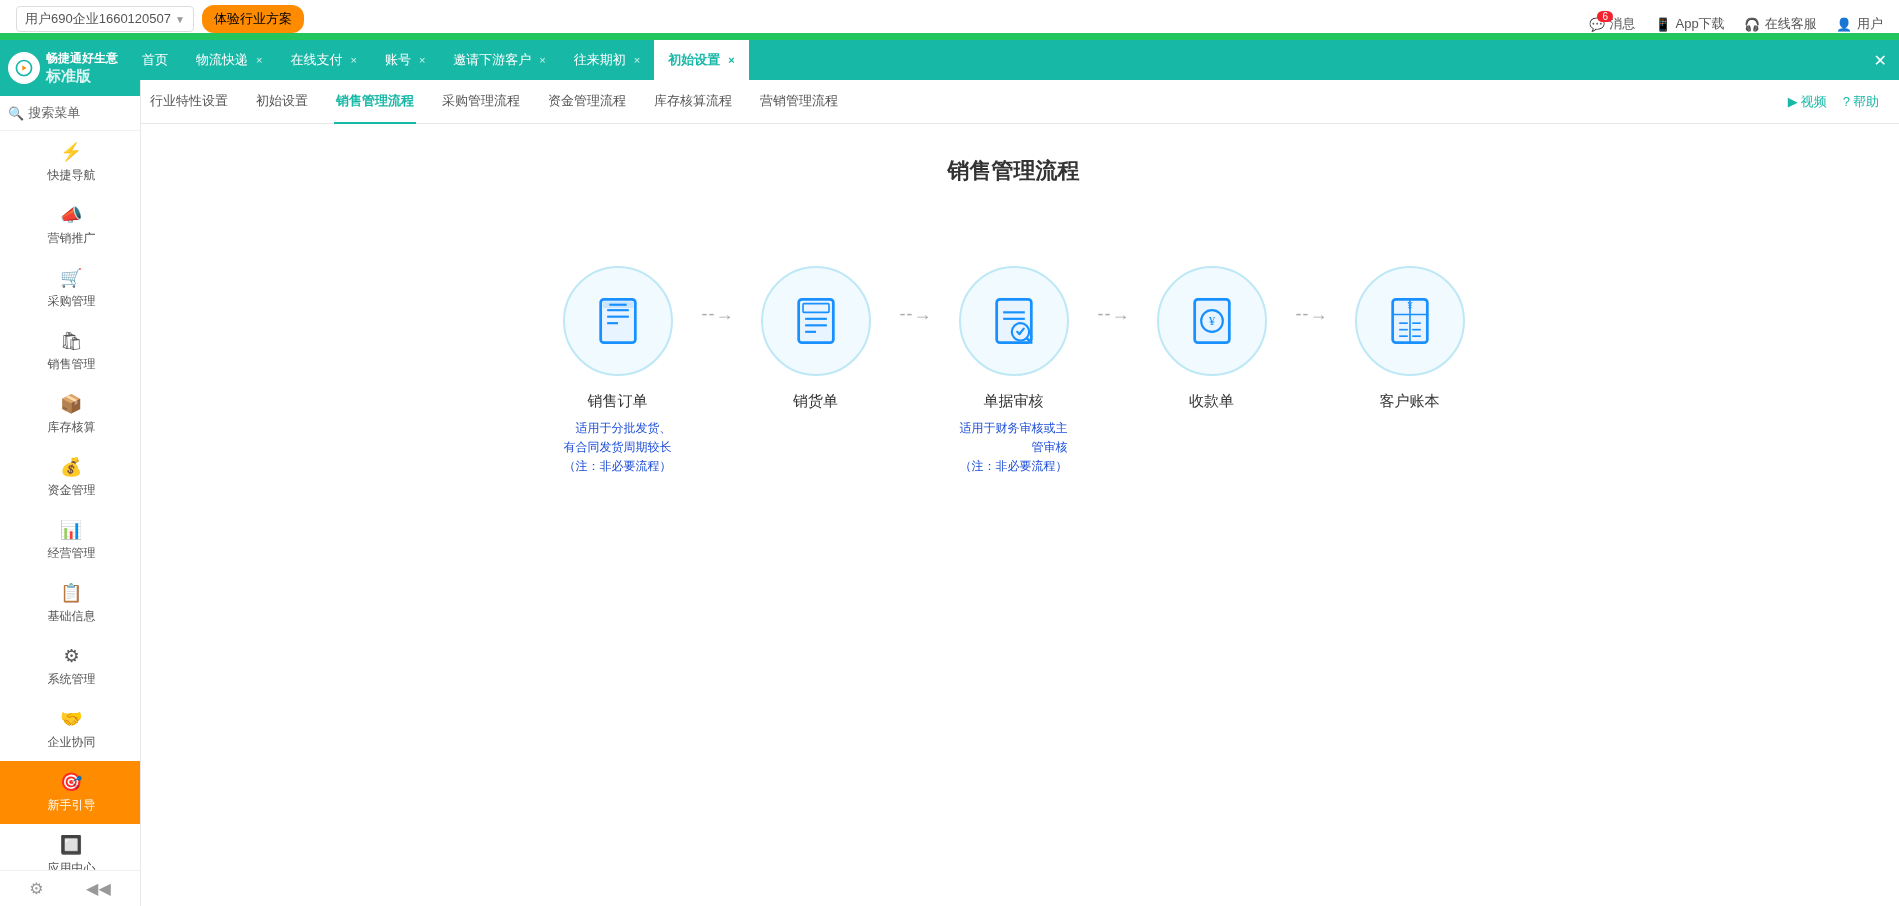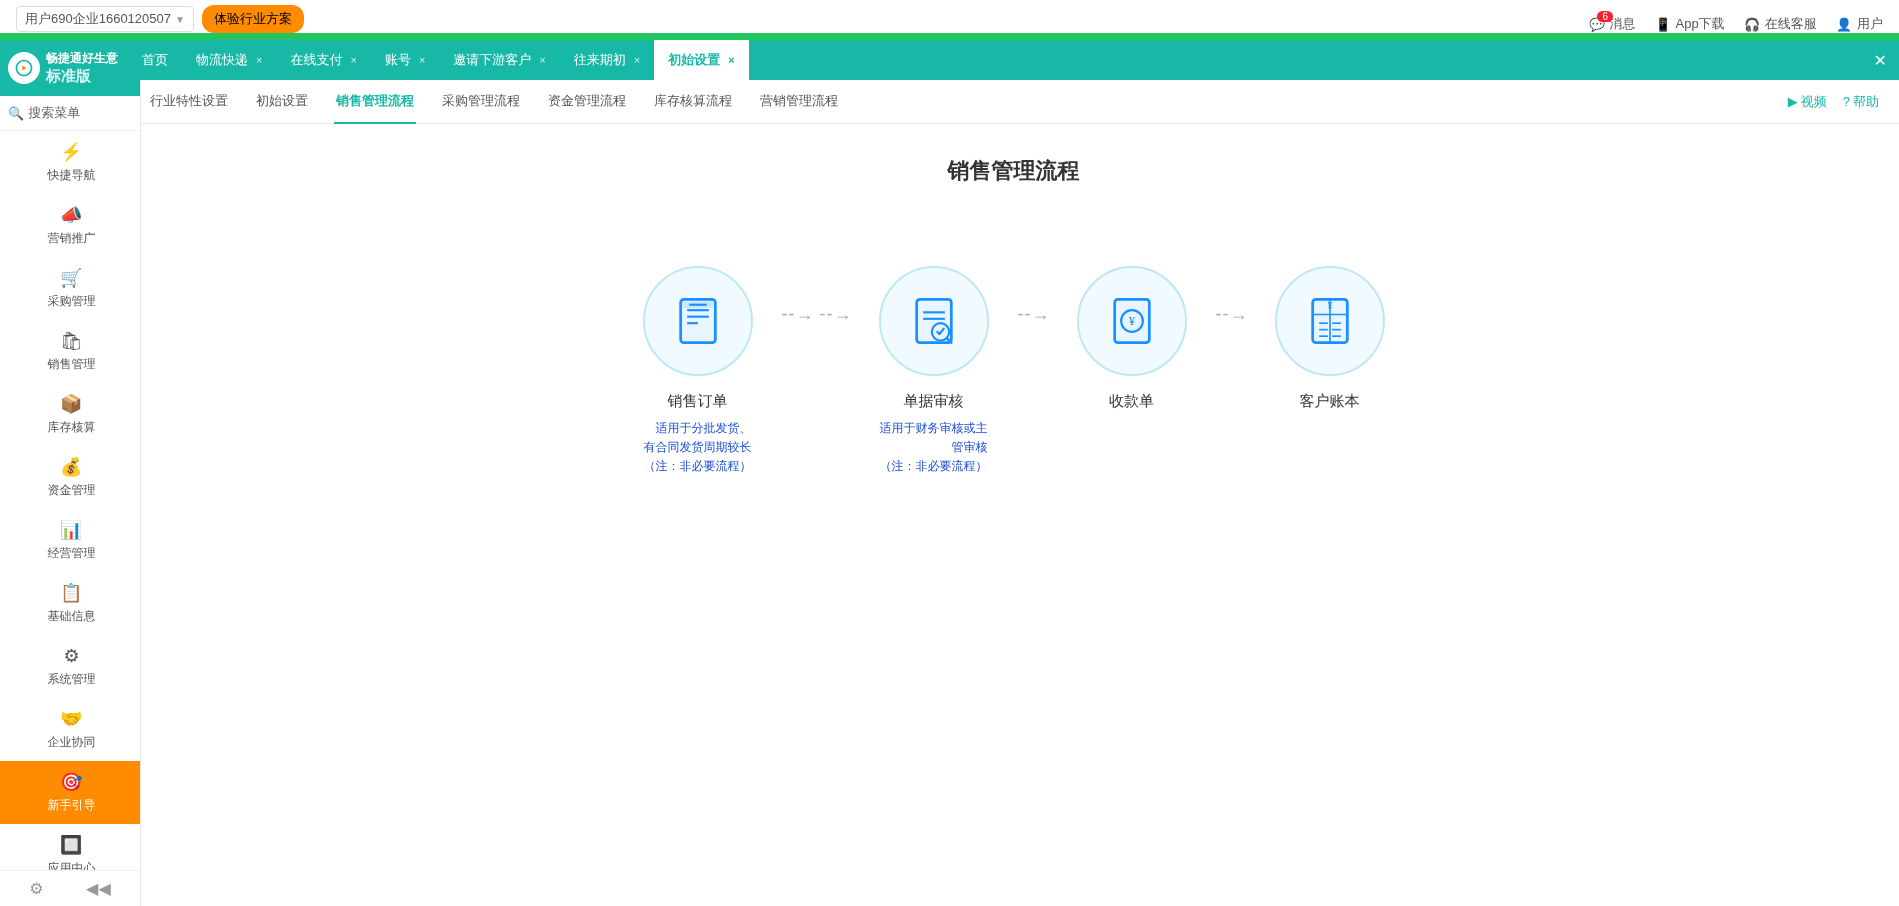--- a/index.html
+++ b/index.html
@@ -464,20 +464,32 @@
     <line x1="14" y1="26" x2="24" y2="26" stroke="#1890ff" stroke-width="2"></line>
     <rect x="10" y="6" width="28" height="6" rx="1" fill="#1890ff" opacity="0.15"></rect>
     <line x1="16" y1="9" x2="32" y2="9" stroke="#1890ff" stroke-width="2"></line>
   </svg>
             </div>
             <div class="flow-step-title">销售订单</div>
             <div class="flow-step-desc">适用于分批发货、<br>有合同发货周期较长<br>（注：非必要流程）</div>
           </div>
           <div class="flow-arrow">
             <span style="letter-spacing:-2px;color:#aaa;font-size:18px">- - →</span>
+          </div>
+          <div class="flow-step">
+            <div class="flow-circle">
+              <svg viewBox="0 0 48 48" fill="none" xmlns="http://www.w3.org/2000/svg">
+    <rect x="8" y="4" width="32" height="40" rx="3" stroke="#1890ff" stroke-width="2.5" fill="#e8f4ff"></rect>
+    <rect x="12" y="8" width="24" height="8" rx="1" stroke="#1890ff" stroke-width="1.5" fill="none"></rect>
+    <line x1="14" y1="22" x2="34" y2="22" stroke="#1890ff" stroke-width="2"></line>
+    <line x1="14" y1="28" x2="34" y2="28" stroke="#1890ff" stroke-width="2"></line>
+    <line x1="14" y1="34" x2="24" y2="34" stroke="#1890ff" stroke-width="2"></line>
+  </svg>
+            </div>
+            <div class="flow-step-title">销货单</div>
           </div>
           <div class="flow-arrow">
             <span style="letter-spacing:-2px;color:#aaa;font-size:18px">- - →</span>
           </div>
           <div class="flow-step">
             <div class="flow-circle">
               <svg viewBox="0 0 48 48" fill="none" xmlns="http://www.w3.org/2000/svg">
     <rect x="8" y="4" width="32" height="40" rx="3" stroke="#1890ff" stroke-width="2.5" fill="#e8f4ff"></rect>
     <line x1="14" y1="16" x2="34" y2="16" stroke="#1890ff" stroke-width="2"></line>
     <line x1="14" y1="22" x2="34" y2="22" stroke="#1890ff" stroke-width="2"></line>

